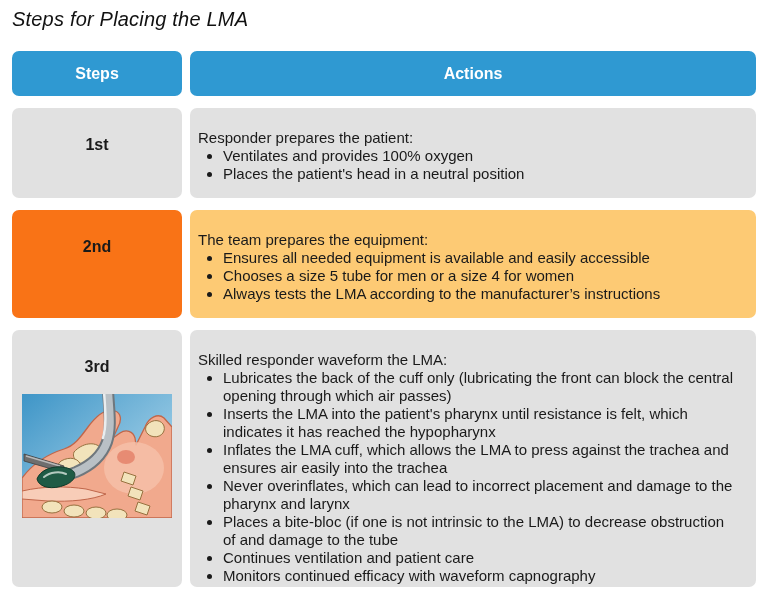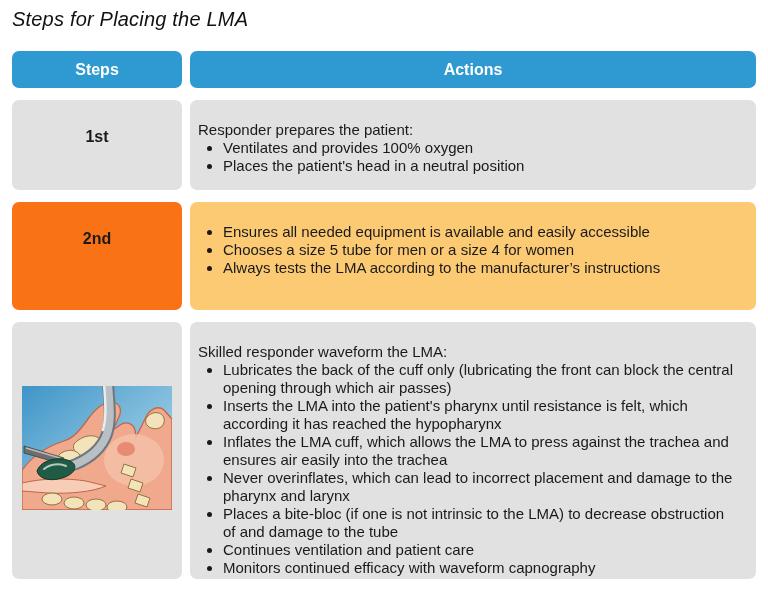--- a/index.html
+++ b/index.html
@@ -16,21 +16,21 @@
     letter-spacing: 0.2px;
   }
   .grid {
     position: absolute; left: 12px; top: 51px;
     display: grid;
     grid-template-columns: 170px 566px;
     column-gap: 8px; row-gap: 12px;
   }
   .cell { border-radius: 7px; box-sizing: border-box; }
   .header {
-    height: 37px; background: #2f99d2; color: #ffffff;
+    height: 45px; background: #2f99d2; color: #ffffff;
     font-weight: bold; font-size: 16px;
     display: flex; align-items: center; justify-content: center;
   }
   .step-cell {
     background: #e1e1e1; text-align: center;
     padding-top: 28px; position: relative;
   }
   .step-label { font-weight: bold; font-size: 16px; }
   .actions-cell {
     background: #e1e1e1;
@@ -66,27 +66,29 @@
         <p class="intro">Responder prepares the patient:</p>
         <ul class="bullets">
           <li>Ventilates and provides 100% oxygen</li>
           <li>Places the patient's head in a neutral position</li>
         </ul>
       </div>
       <div class="cell step-cell h-r1 rh" style="background: #f97316;">
         <div class="step-label">2nd</div>
       </div>
       <div class="cell actions-cell h-r1 rh" style="background: rgb(253, 202, 116);">
+        <p class="intro">The team prepares the equipment:</p>
         <ul class="bullets">
           <li>Ensures all needed equipment is available and easily accessible</li>
           <li>Chooses a size 5 tube for men or a size 4 for women</li>
           <li>Always tests the LMA according to the manufacturer’s instructions</li>
         </ul>
       </div>
       <div class="cell step-cell h-r2">
+        <div class="step-label">3rd</div>
   <svg class="illustration" viewBox="0 0 150 124" xmlns="http://www.w3.org/2000/svg">
     <defs>
       <linearGradient id="sky" x1="0" y1="0" x2="1" y2="1">
         <stop offset="0" stop-color="#3e95c7"></stop>
         <stop offset="1" stop-color="#bfe1f1"></stop>
       </linearGradient>
     </defs>
     <rect width="150" height="124" fill="url(#sky)"></rect>
 
     <path d="M0,124 L0,84 C12,68 26,60 42,55 C52,52 58,44 66,33 C74,22 84,14 93,17
@@ -117,21 +119,21 @@
     <path d="M82,-3 C83,14 85,30 81,44" fill="none" stroke="#e9edef" stroke-width="2.5" stroke-linecap="round"></path>
 
     <path d="M15,85 C19,74 36,70 48,75 C56,78 54,87 43,91 C31,96 17,94 15,85 Z" fill="#1f5b45" stroke="#0f3a2a" stroke-width="1"></path>
     <path d="M22,83 C28,78 38,77 44,80" fill="none" stroke="#d9e6df" stroke-width="2" opacity="0.8" stroke-linecap="round"></path>
   </svg>
 </div>
       <div class="cell actions-cell h-r2">
         <p class="intro">Skilled responder waveform the LMA:</p>
         <ul class="bullets">
           <li>Lubricates the back of the cuff only (lubricating the front can block the central opening through which air passes)</li>
-          <li>Inserts the LMA into the patient's pharynx until resistance is felt, which according it has reached the hypopharynx</li>
+          <li>Inserts the LMA into the patient's pharynx until resistance is felt, which indicates it has reached the hypopharynx</li>
           <li>Inflates the LMA cuff, which allows the LMA to press against the trachea and ensures air easily into the trachea</li>
           <li>Never overinflates, which can lead to incorrect placement and damage to the pharynx and larynx</li>
           <li>Places a bite-bloc (if one is not intrinsic to the LMA) to decrease obstruction of and damage to the tube</li>
           <li>Continues ventilation and patient care</li>
           <li>Monitors continued efficacy with waveform capnography</li>
         </ul>
       </div>
     </div>
 </div>
 

